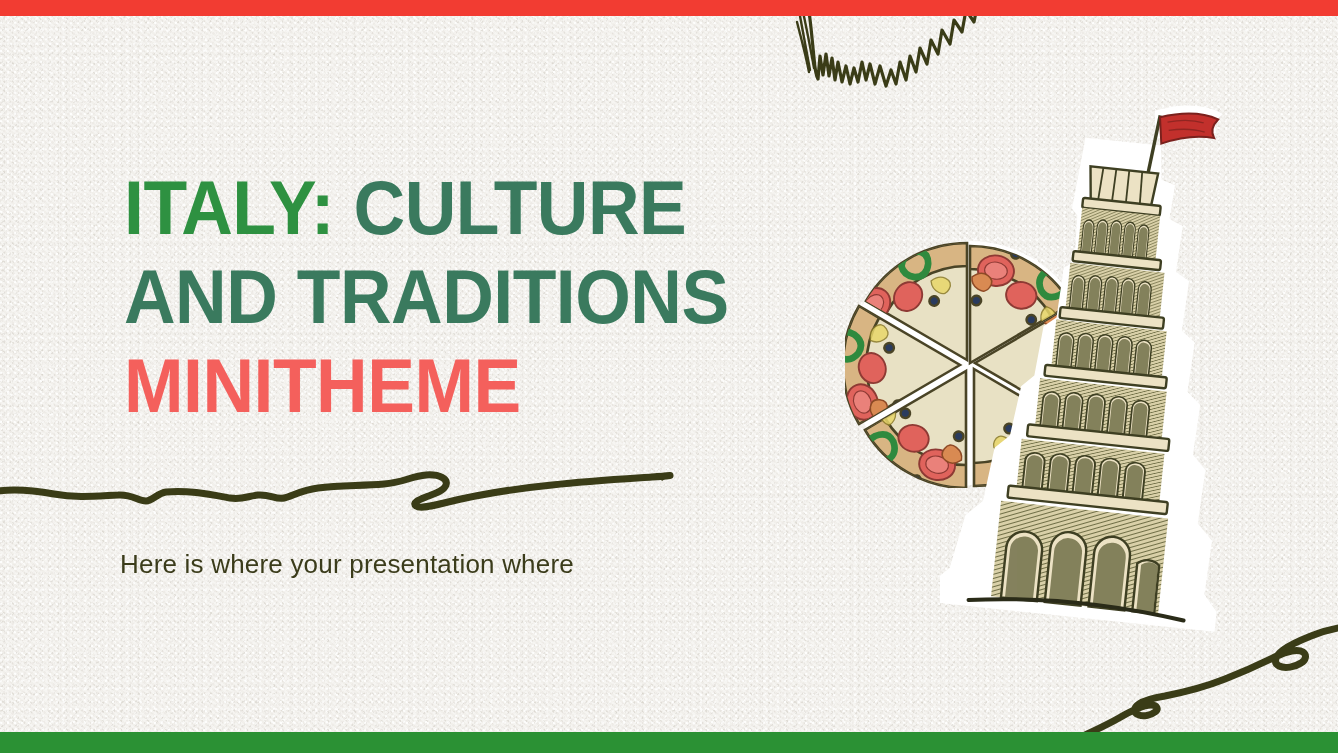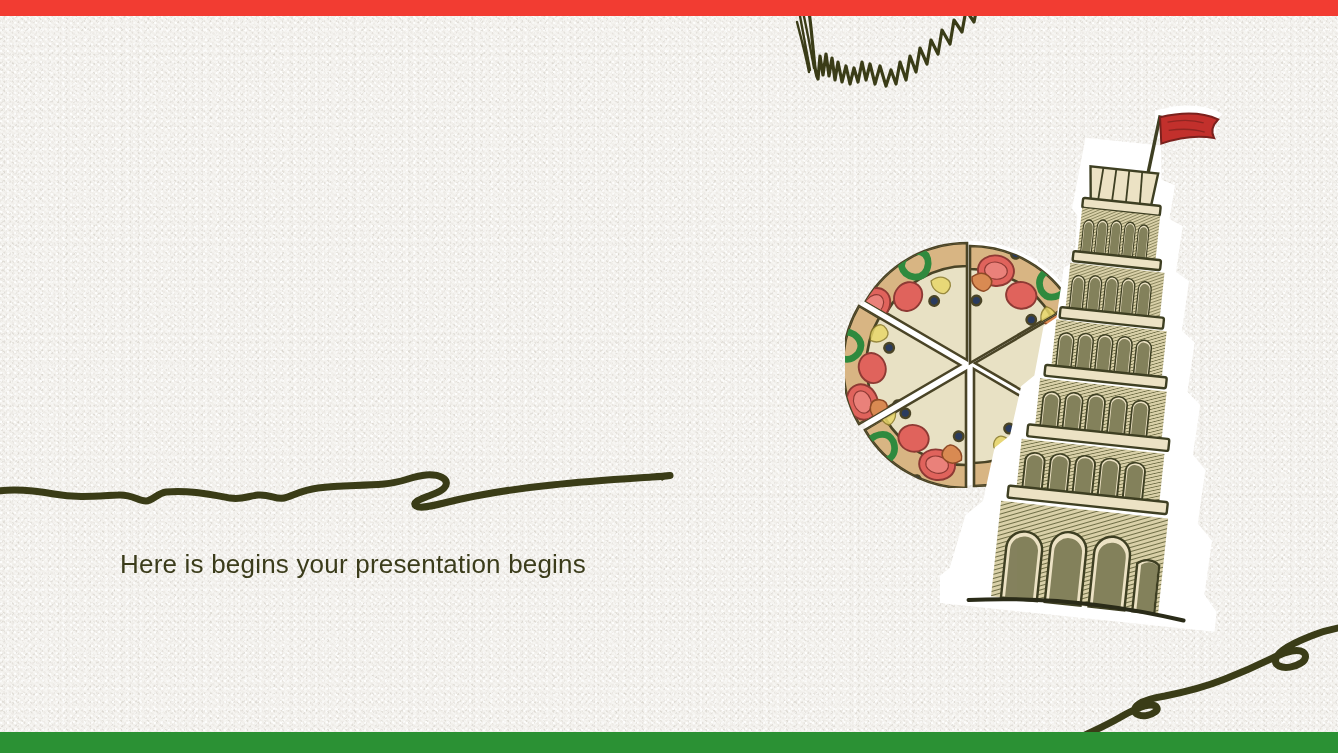--- a/index.html
+++ b/index.html
@@ -387,18 +387,23 @@
             <path d="M102 96 L102 44 a14 14 0 0 1 28 0 L130 96 Z"></path>
             <path d="M146 96 L146 49 a12 12 0 0 1 17 0 L163 96 Z"></path>
           </g>
         </g>
 
         <path d="M52 530 q104 -16 216 -2" fill="none" stroke="#2a2b18" stroke-width="4" stroke-linecap="round"></path>
       </g>
     </svg>
   </div>
 
-
-  <div id="subtitle">Here is begins your presentation begins</div>
+  <div id="title-block">
+    <div class="title-line"><span class="t-green">ITALY:</span><span class="t-teal"> CULTURE</span></div>
+    <div class="title-line t-teal">AND TRADITIONS</div>
+    <div class="title-line t-coral">MINITHEME</div>
+  </div>
+
+  <div id="subtitle">Here is where your presentation where</div>
 
   <div class="band" id="band-bottom"></div>
 
 </div>
 
 </body></html>

